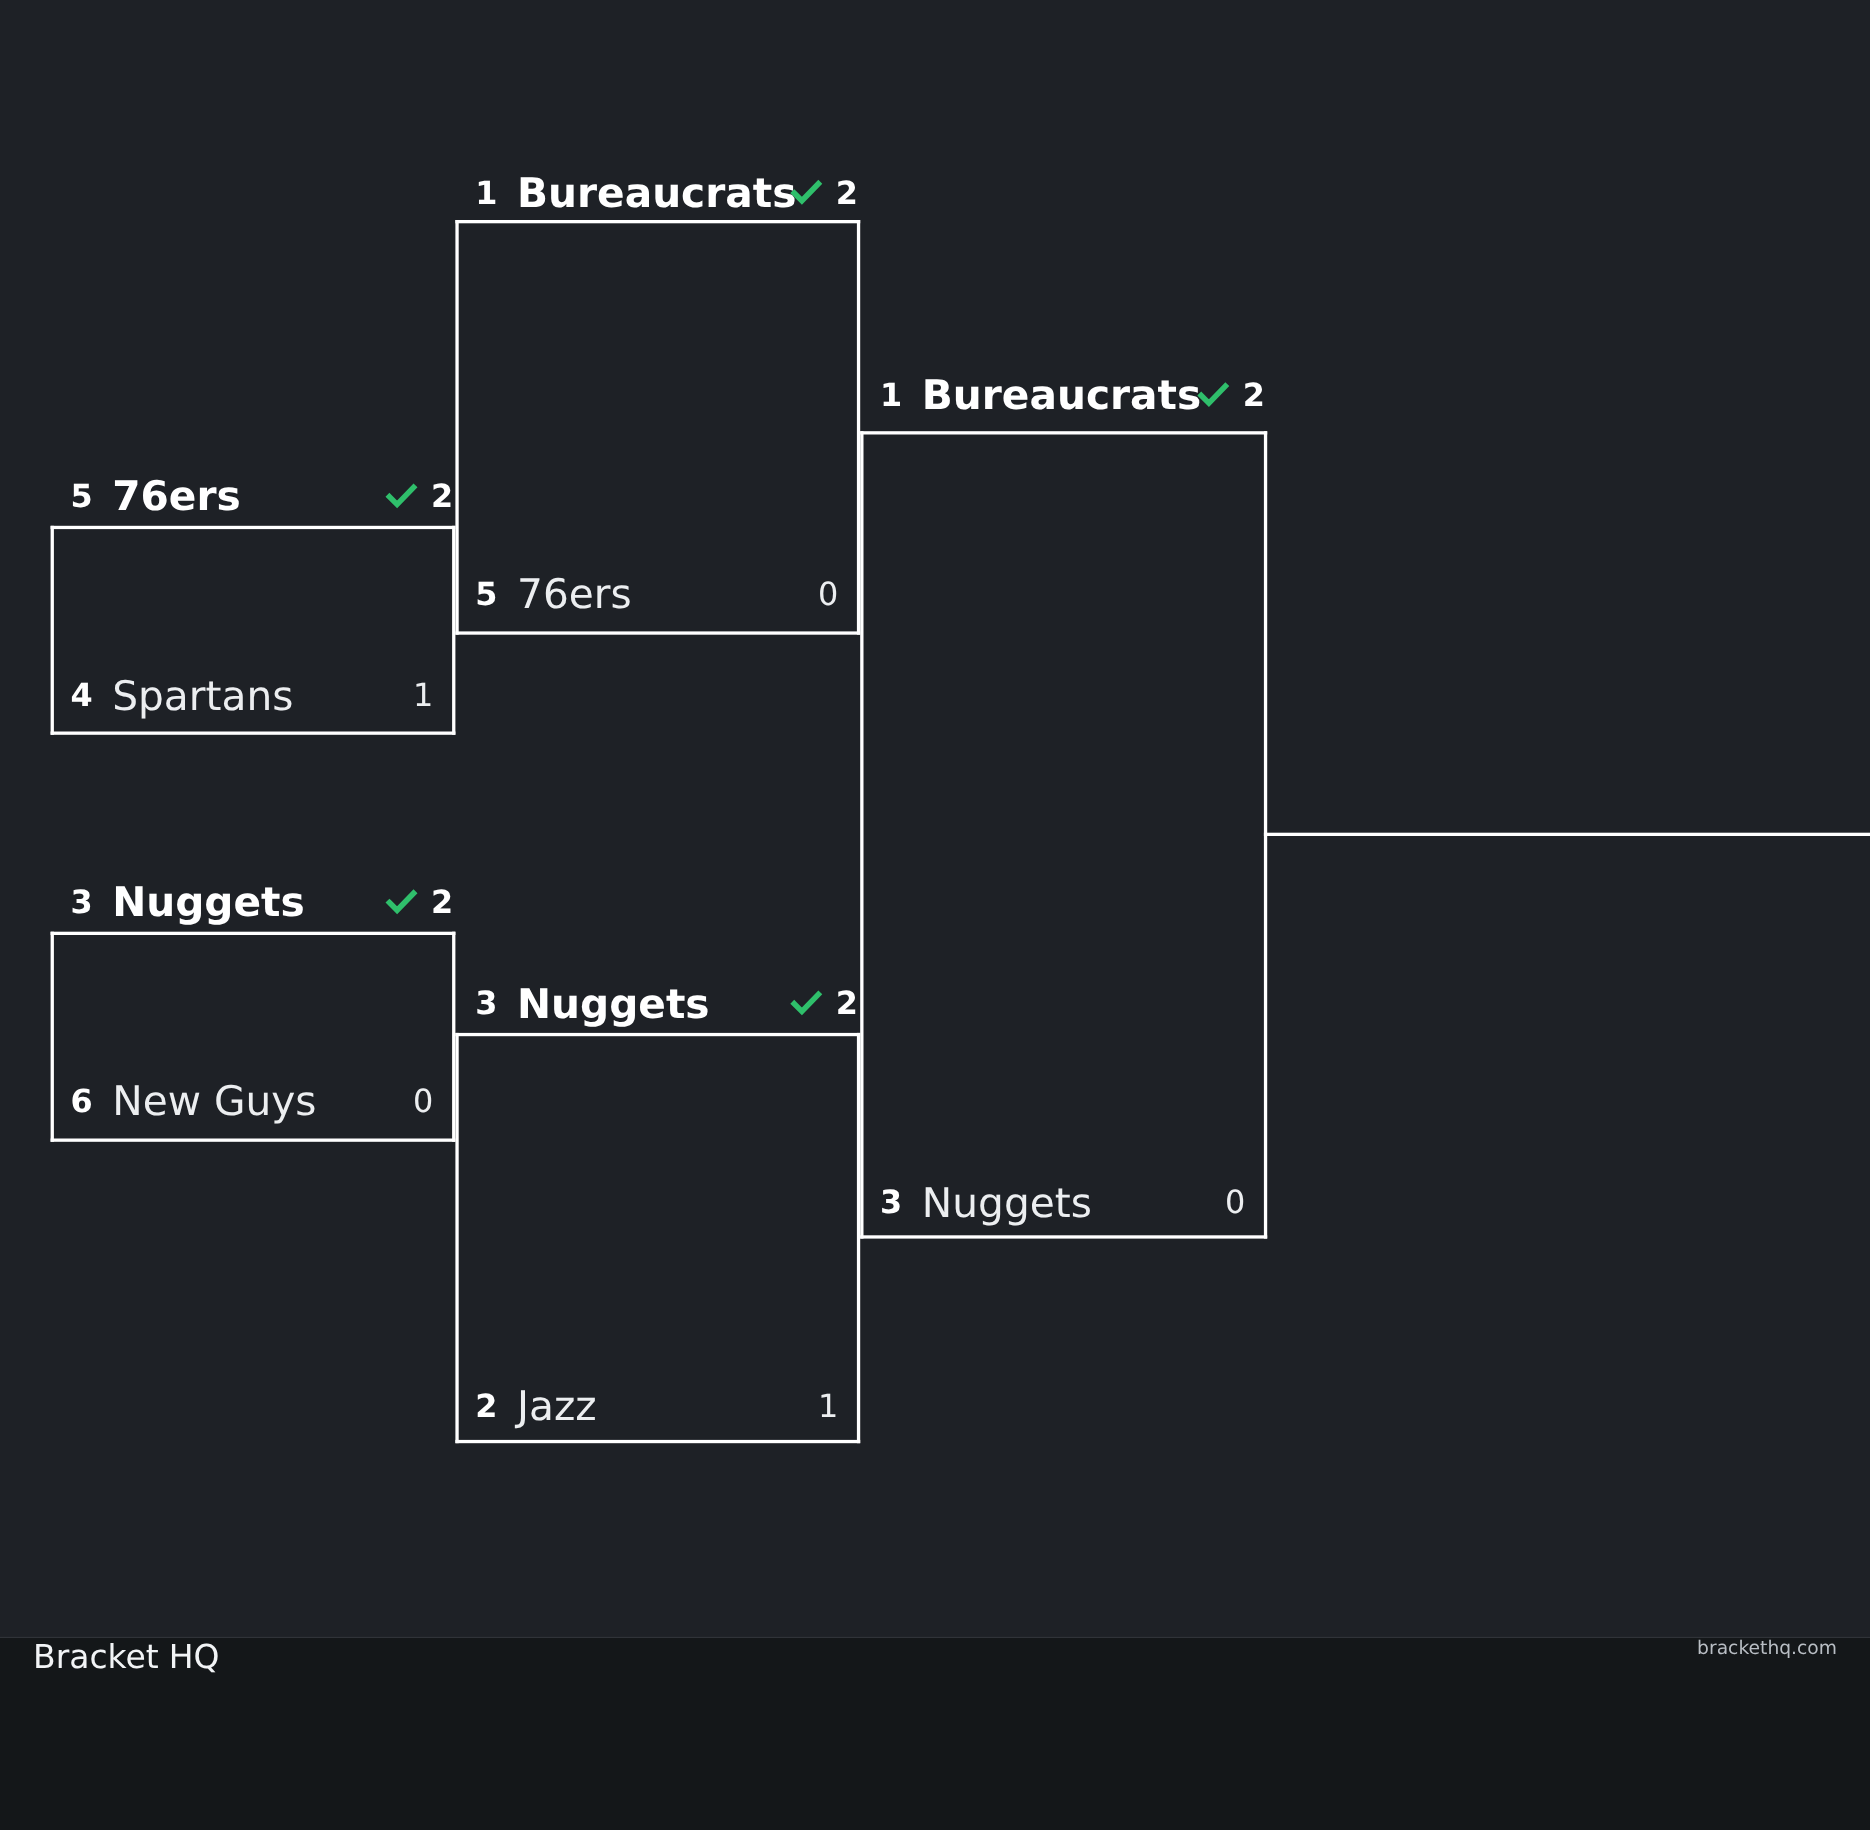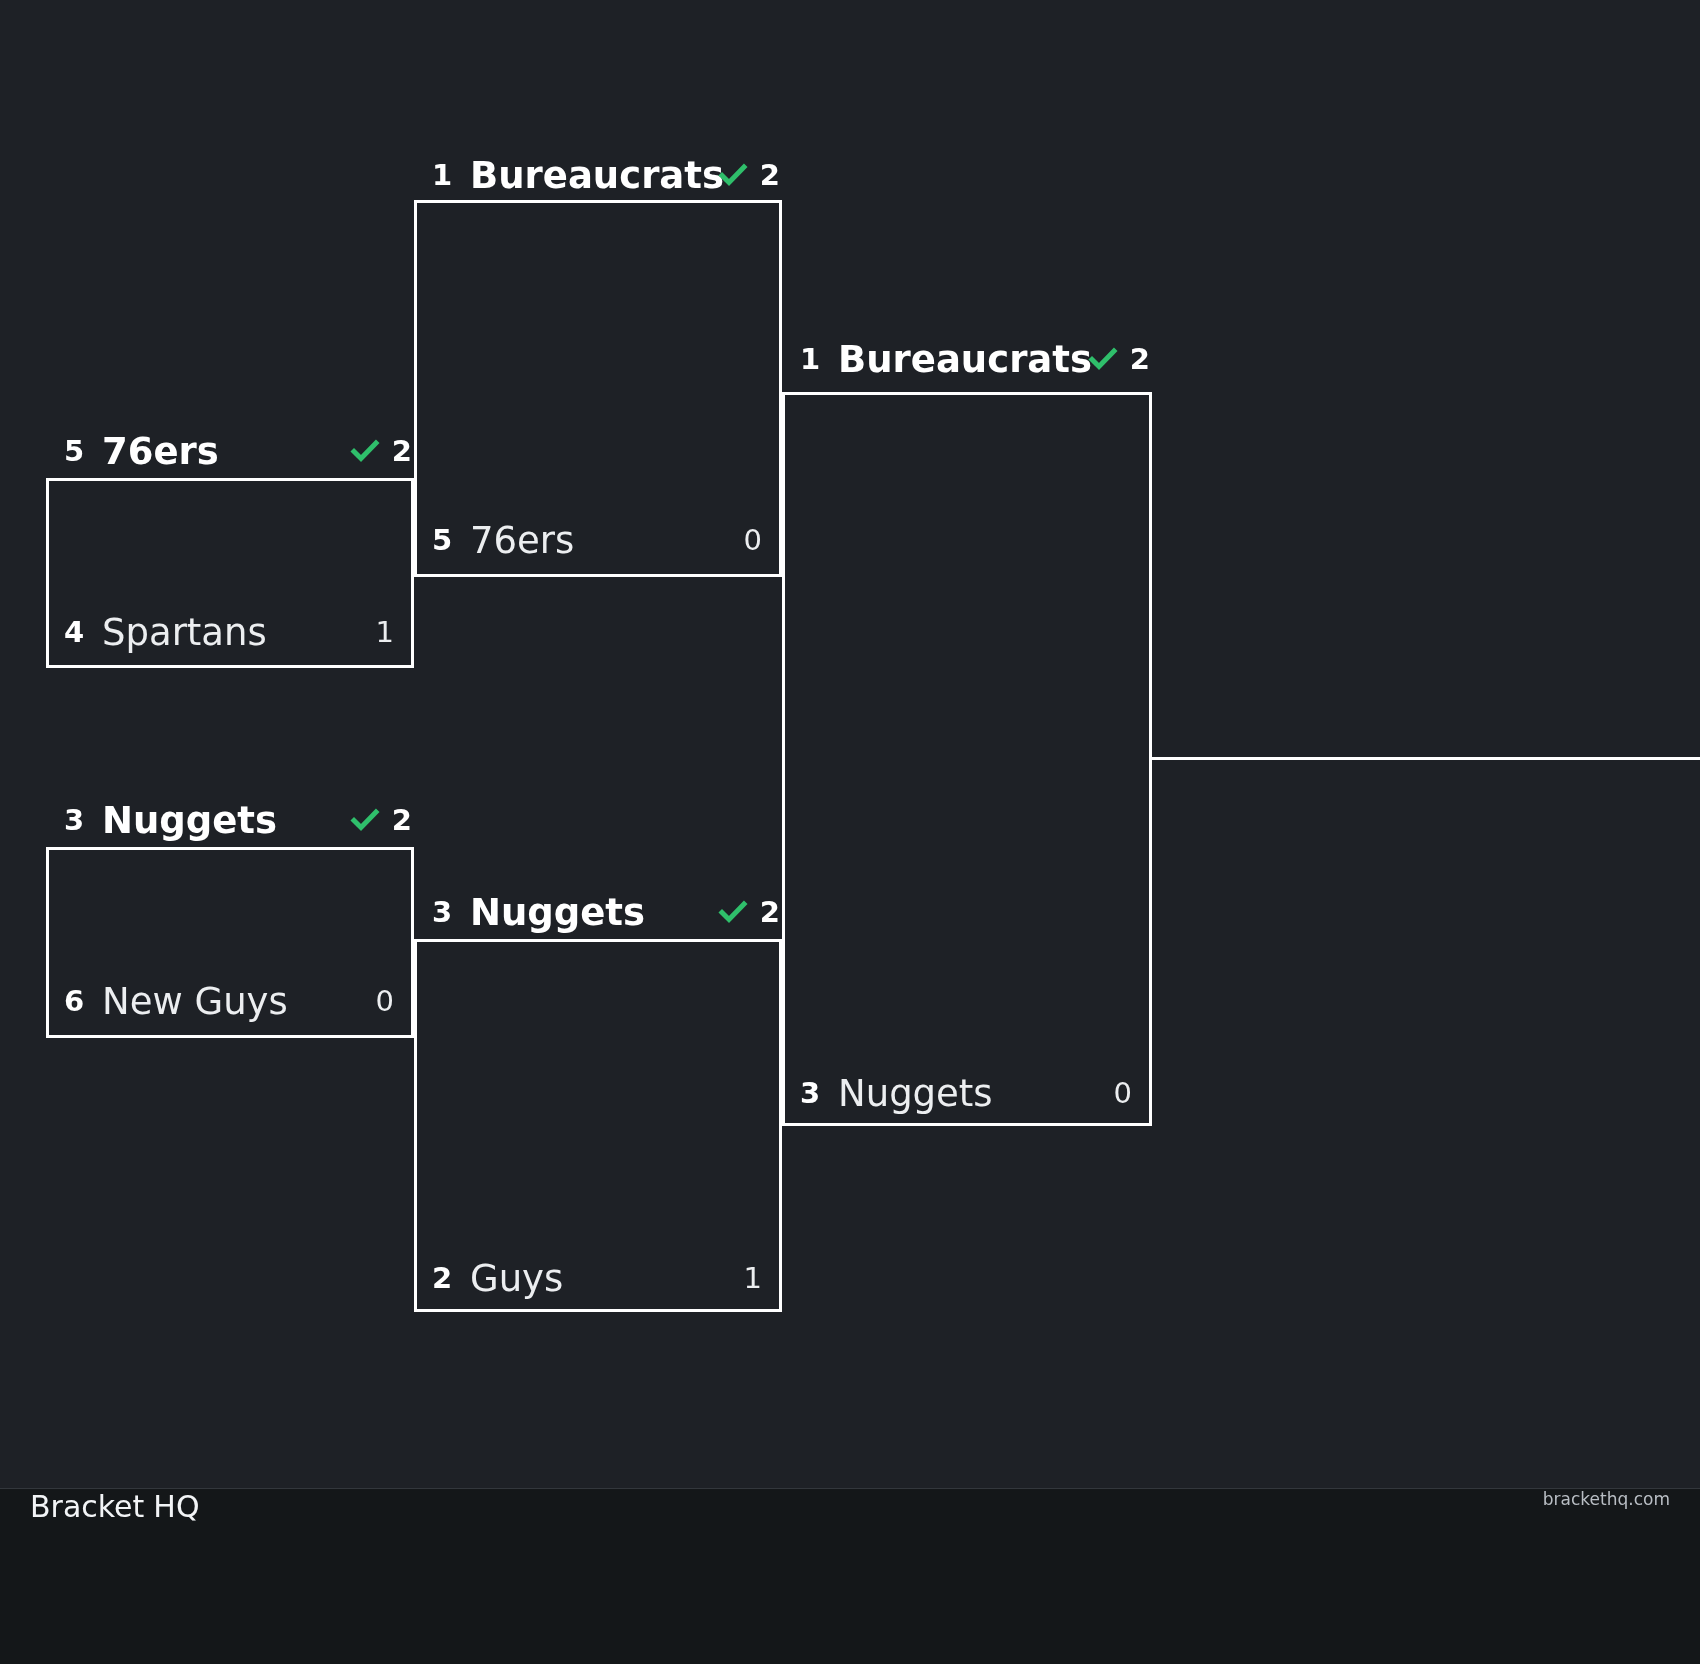--- a/index.html
+++ b/index.html
@@ -217,21 +217,21 @@
           </svg>
       </span>
       <span class="score">2</span>
     </span>
   </div>
   <div class="winner-rule" style="left:414px; top:939px; width:368px;"></div>
   <div class="match-box no-right" style="left:414px; top:939px; width:368px; height:373px;"></div>
   <div class="seg-v" style="left:779px; top:939px; height:373px;"></div>
   <div class="team-row loser" style="left:432px; top:1255px; width:330px;">
     <span class="seed">2</span>
-    <span class="team-name">Guys</span>
+    <span class="team-name">Jazz</span>
     <span class="row-right">
       <span class="score">1</span>
     </span>
   </div>
 
   <div class="team-row winner" style="left:800px; top:336px; width:350px;">
     <span class="seed">1</span>
     <span class="team-name">Bureaucrats</span>
     <span class="row-right">
       <span class="check-icon">

